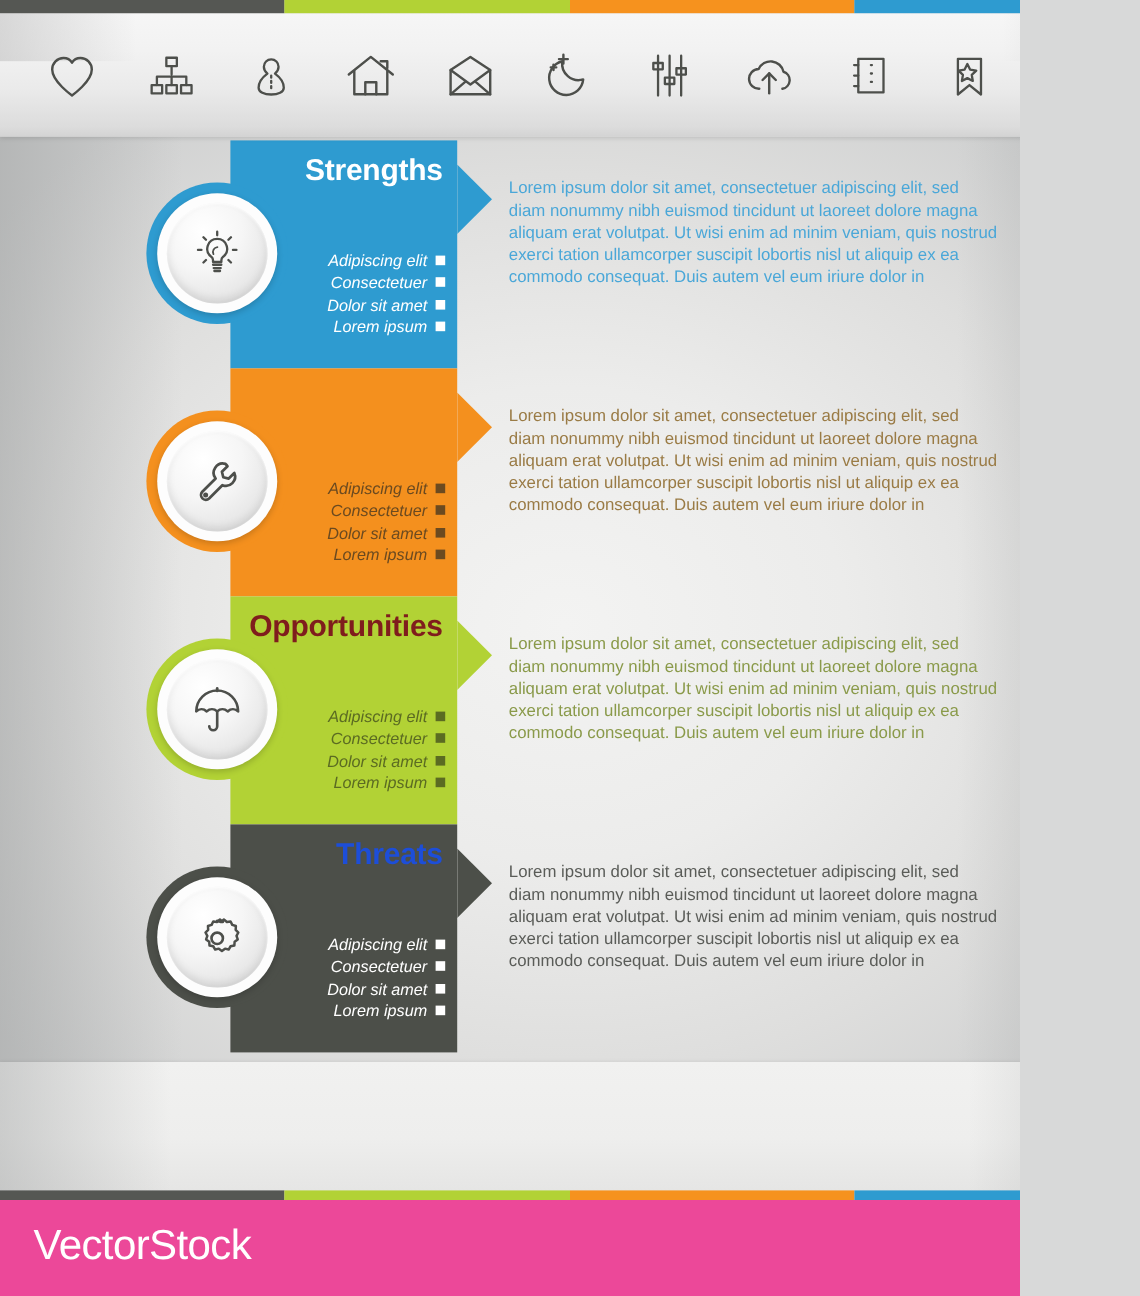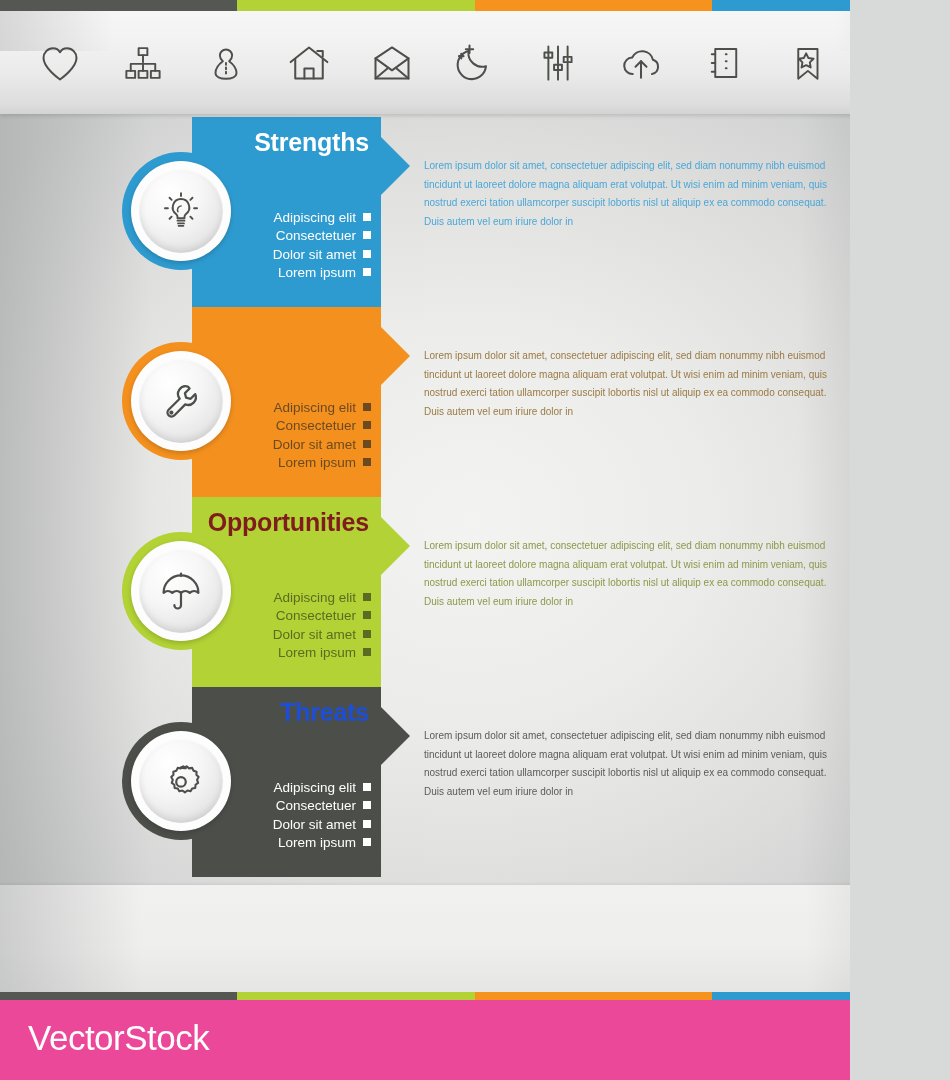--- a/index.html
+++ b/index.html
@@ -75,27 +75,27 @@
 
   
   .ptitle{
     position:absolute;right:12px;top:11px;
     font-size:25px;font-weight:bold;letter-spacing:-.2px;white-space:nowrap;
   }
   .plist{
     position:absolute;right:10px;top:92px;width:172px;
     text-align:right;font-size:13.5px;line-height:18.4px;
   }
-  .plist .li{display:block;white-space:nowrap;}
+  .plist .li{display:block;white-space:nowrap;font-style:italic;}
   .plist .sq{display:inline-block;width:8px;height:8px;margin-left:7px;vertical-align:1px;}
 
   
   .copy{
-    position:absolute;left:424px;top:40px;width:408px;
-    font-size:10px;line-height:18.6px;
+    position:absolute;left:424px;top:30px;width:408px;
+    font-size:14px;line-height:18.6px;
   }
 
   
   .sheet{
     position:absolute;left:0;top:885px;width:950px;height:115px;z-index:2;
     background:linear-gradient(180deg,#f1f1f0 0%,#eeeeed 55%,#e4e4e3 100%);
     box-shadow:0 -1px 3px rgba(0,0,0,.07);
   }
   .sheet .sv{position:absolute;left:0;top:0;width:950px;height:115px;
     background:linear-gradient(90deg,rgba(168,170,170,.5),rgba(168,170,170,0) 15%,rgba(168,170,170,0) 85%,rgba(168,170,170,.5));}

